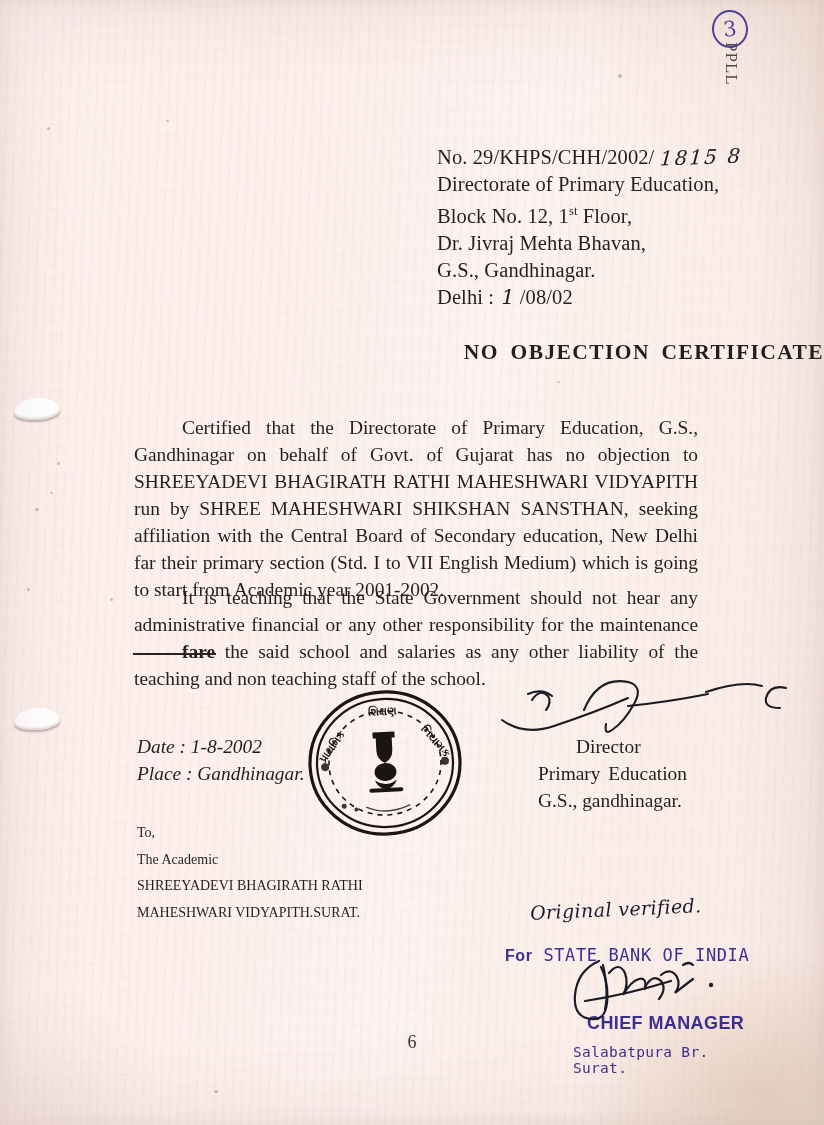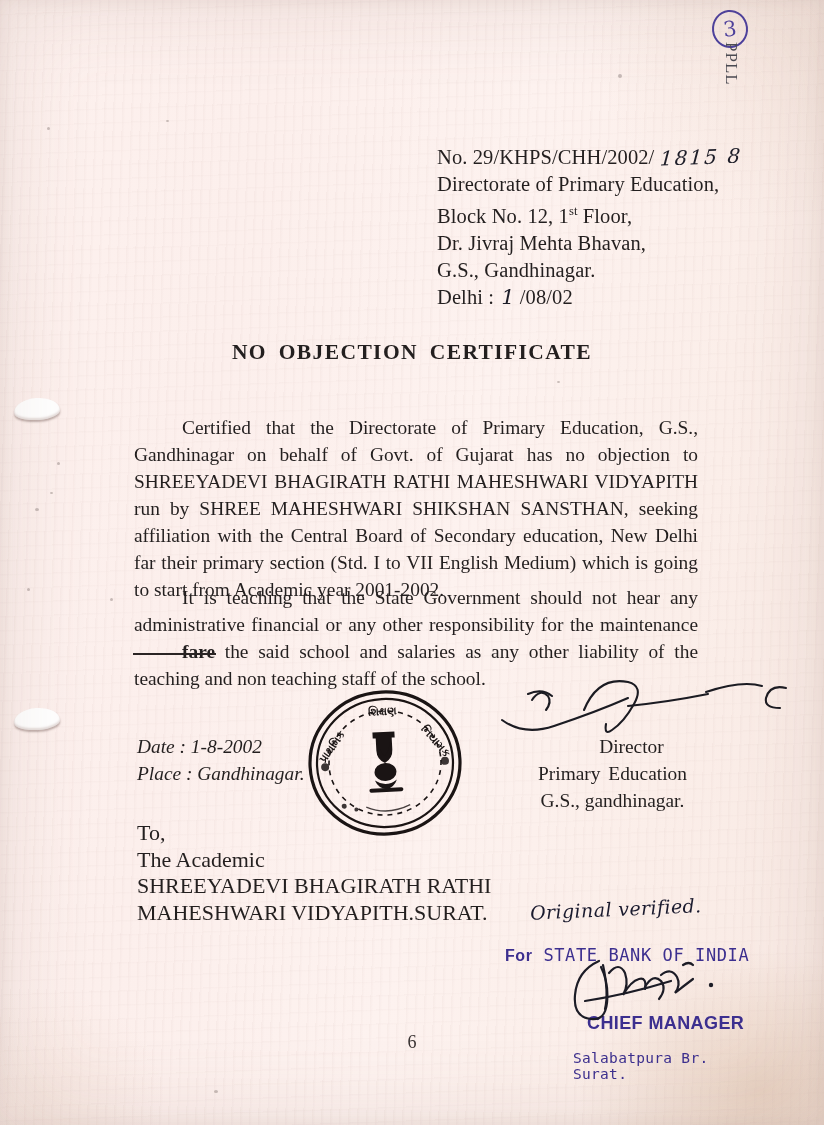--- a/index.html
+++ b/index.html
@@ -74,21 +74,21 @@
     letter-spacing: 2px;
     font-size: 20px;
   }
 
   
   .doc-title {
     position: absolute;
     left: 0;
     right: 0;
     top: 340px;
-    text-align: center;
+    text-align: right;
     font-size: 21.5px;
     font-weight: bold;
     letter-spacing: 1.4px;
     word-spacing: 5px;
   }
 
   
   .body-text {
     position: absolute;
     left: 134px;
@@ -125,31 +125,31 @@
     font-style: italic;
   }
 
   
   .sig-right {
     position: absolute;
     left: 538px;
     top: 733px;
     font-size: 19.4px;
     line-height: 27px;
-    text-align: center;
+    text-align: left;
   }
   .sig-right .ln1 { padding-left: 38px; }
   .sig-right .ln2 { word-spacing: 3px; }
 
   
   .addressee {
     position: absolute;
     left: 137px;
     top: 820px;
-    font-size: 22px;
+    font-size: 14px;
     line-height: 26.5px;
   }
 
   
   .seal {
     position: absolute;
     left: 306px;
     top: 688px;
     width: 158px;
     height: 150px;
@@ -178,21 +178,21 @@
   .bank-stamp .line2 {
     margin-top: 48px;
     margin-left: 82px;
     font-size: 18px;
     letter-spacing: .4px;
     font-family: Liberation Sans, sans-serif;
     font-weight: bold;
   }
   .bank-stamp .line3 {
     margin-left: 68px;
-    margin-top: 16px;
+    margin-top: 10px;
     font-size: 14.5px;
     letter-spacing: .3px;
   }
   .verified-note {
     position: absolute;
     left: 530px;
     top: 898px;
     font-family: "DejaVu Serif", serif;
     font-style: italic;
     font-size: 19px;

